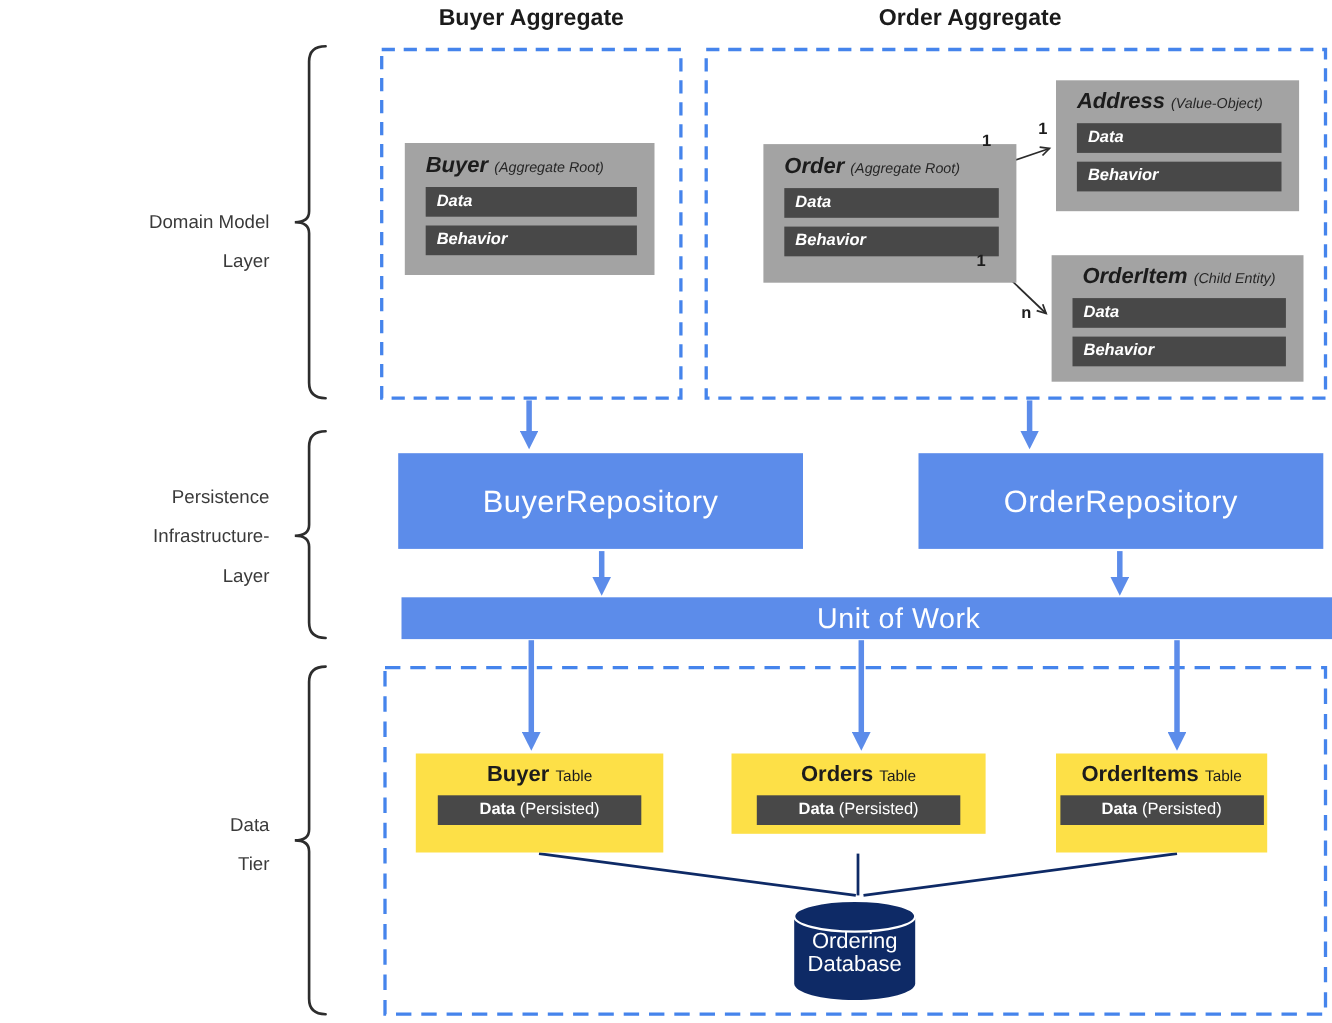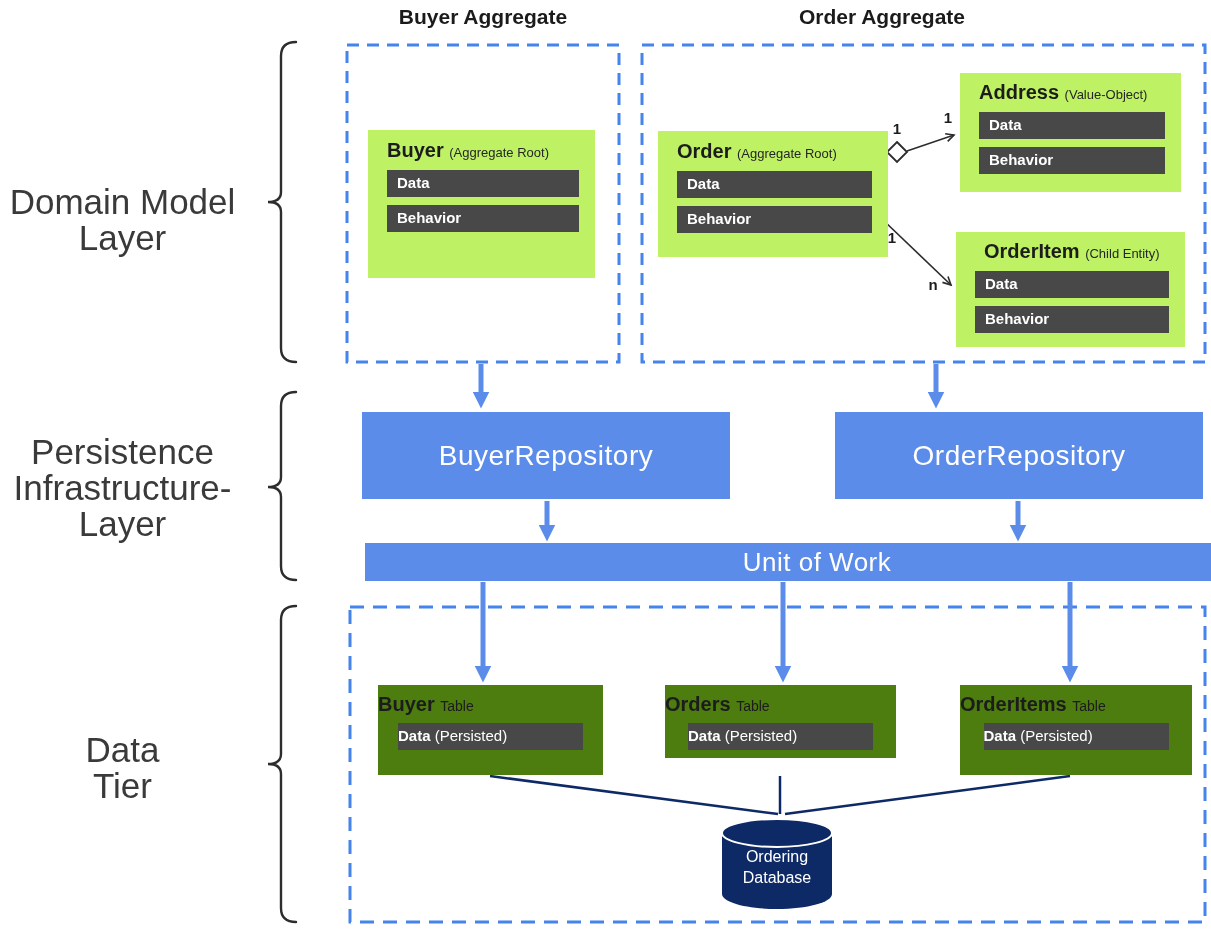--- a/index.html
+++ b/index.html
@@ -2,43 +2,43 @@
 <html><head>
 <meta charset="utf-8">
 <style>
   html,body{margin:0;padding:0;background:#ffffff;}
   body{font-family:"Liberation Sans","DejaVu Sans",sans-serif;}
   .canvas{position:relative;width:1211px;height:930px;background:#ffffff;overflow:hidden;}
   svg.layer{position:absolute;left:0;top:0;width:1211px;height:930px;pointer-events:none;}
 
   .agg-title{position:absolute;text-align:center;font-size:21px;font-weight:bold;color:#1b1b1b;}
 
-  .layer-label{position:absolute;left:0;width:245px;text-align:center;font-size:35px;
+  .layer-label{position:absolute;left:0;width:245px;text-align:right;font-size:17px;
                line-height:36px;color:#3a3a3a;}
 
-  .entity-card{position:absolute;background:#bef264;}
+  .entity-card{position:absolute;background:#a3a3a3;font-style:italic;}
   .entity-head{margin:9px 10px 0 19px;font-size:20px;font-weight:bold;color:#1c1c1c;white-space:nowrap;}
   .entity-head .stereo{font-weight:normal;font-size:13px;color:#262626;}
   .entity-bar{margin:8px 16px 0 19px;background:#484848;color:#ffffff;font-weight:bold;
               font-size:15px;padding:4px 0 5px 10px;line-height:18px;}
 
   .repo{position:absolute;background:#5c8cea;color:#ffffff;display:flex;align-items:center;
         justify-content:center;font-size:28px;font-weight:300;letter-spacing:0.5px;}
 
-  .table-card{position:absolute;background:#4d7c0f;text-align:left;}
+  .table-card{position:absolute;background:#fde047;text-align:center;}
   .table-head{margin-top:8px;font-size:20px;font-weight:bold;color:#1c1c1c;white-space:nowrap;}
   .table-head .suffix{font-weight:normal;font-size:14px;}
   .table-bar{margin:7px auto 0;width:185px;background:#484848;color:#ffffff;font-size:15px;
              padding:4px 0 5px;line-height:18px;}
   .table-bar .bar-name{font-weight:bold;}
 
   .mult{position:absolute;width:18px;text-align:center;font-size:15px;font-weight:bold;color:#1c1c1c;}
 
   .db-label{position:absolute;left:722px;top:846px;width:110px;text-align:center;color:#ffffff;
-            font-size:16px;line-height:21px;}
+            font-size:20px;line-height:21px;}
 </style>
 </head>
 <body>
 
 <div class="canvas">
 
   <svg class="layer" viewBox="0 0 1211 930">
     <defs>
       <marker id="blueHead" markerWidth="3.6" markerHeight="3.4" refX="0.3" refY="1.7" orient="auto" markerUnits="strokeWidth">
         <path d="M0,0 L3.4,1.7 L0,3.4 Z" fill="#5c8cea"></path>
@@ -94,30 +94,30 @@
   <div class="layer-label" style="top:434px;">
     <div>Persistence</div>
     <div>Infrastructure-</div>
     <div>Layer</div>
   </div>
   <div class="layer-label" style="top:732px;">
     <div>Data</div>
     <div>Tier</div>
   </div>
 
-  <div class="entity-card" style="left:368px;top:130px;width:227px;height:148px;">
+  <div class="entity-card" style="left:368px;top:130px;width:227px;height:120px;">
     <div class="entity-head">
       <span>Buyer</span>
       <span class="stereo">(Aggregate Root)</span>
     </div>
     <div class="entity-bar">Data</div>
     <div class="entity-bar">Behavior</div>
   </div>
 
-  <div class="entity-card" style="left:658px;top:131px;width:230px;height:126px;">
+  <div class="entity-card" style="left:694px;top:131px;width:230px;height:126px;">
     <div class="entity-head">
       <span>Order</span>
       <span class="stereo">(Aggregate Root)</span>
     </div>
     <div class="entity-bar">Data</div>
     <div class="entity-bar">Behavior</div>
   </div>
 
   <div class="entity-card" style="left:960px;top:73px;width:221px;height:119px;">
     <div class="entity-head" style="margin-top:8px;">
@@ -161,21 +161,21 @@
     <div class="table-head">
       <span>Orders</span>
       <span class="suffix">Table</span>
     </div>
     <div class="table-bar">
       <span class="bar-name">Data</span>
       <span>(Persisted)</span>
     </div>
   </div>
 
-  <div class="table-card" style="left:960px;top:685px;width:232px;height:90px;">
+  <div class="table-card" style="left:960px;top:685px;width:192px;height:90px;">
     <div class="table-head">
       <span>OrderItems</span>
       <span class="suffix">Table</span>
     </div>
     <div class="table-bar">
       <span class="bar-name">Data</span>
       <span>(Persisted)</span>
     </div>
   </div>
 

